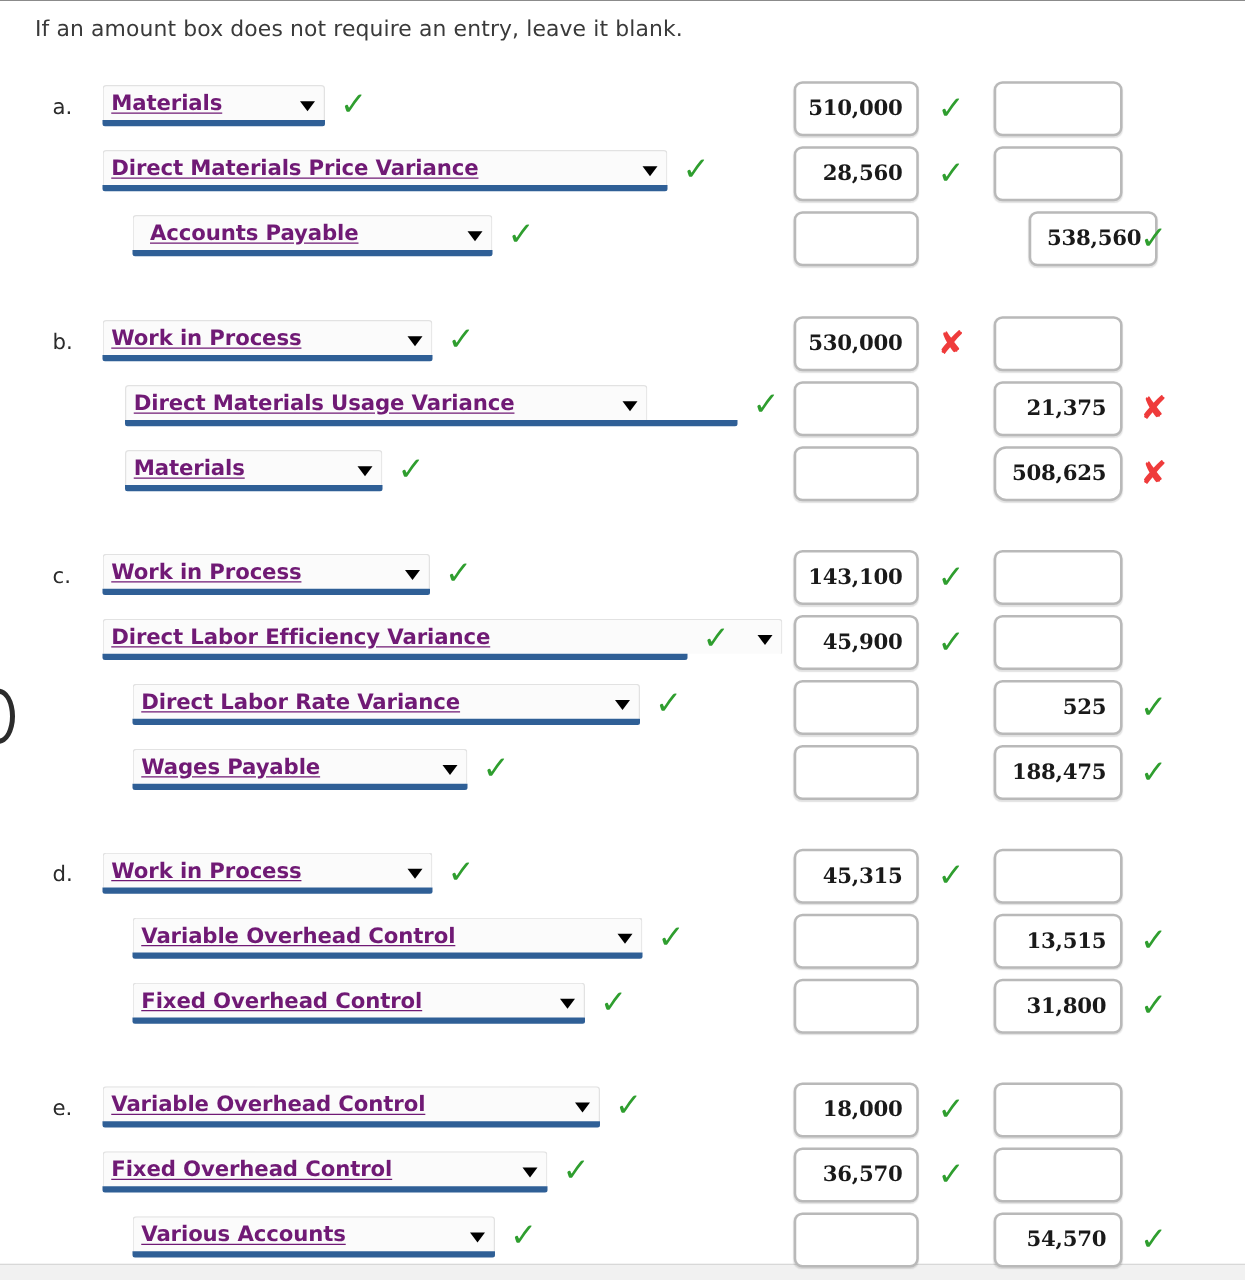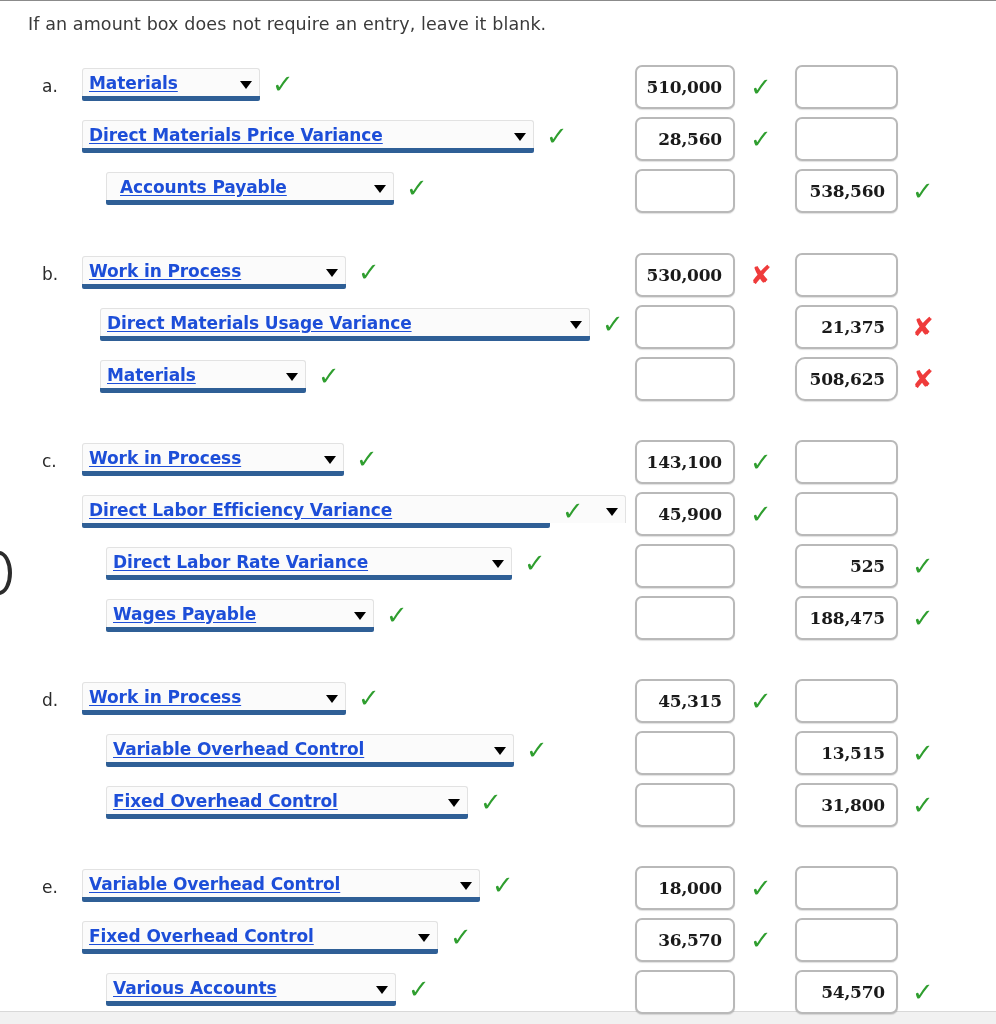--- a/index.html
+++ b/index.html
@@ -75,21 +75,21 @@
     background: #fbfbfb;
     border: 1px solid #e2e2e2;
     border-bottom: none;
     border-radius: 3px 3px 0 0;
     box-shadow: 0 0 0 0 rgba(0,0,0,0);
   }
   .dd-label {
     font-family: "DejaVu Sans", "Liberation Sans", sans-serif;
     font-weight: bold;
     font-size: 17px;
-    color: #1d4ed8;
+    color: #701a75;
     text-decoration: underline;
     text-underline-offset: 2px;
     white-space: nowrap;
     letter-spacing: -0.1px;
   }
   .dd-arrow {
     position: absolute;
     right: 7px; top: 50%;
     margin-top: -2px;
     width: 0; height: 0;
@@ -184,42 +184,42 @@
       </div>
       <div class="row" style="top: 168px;">
         <div class="ddwrap" style="left: 106px;"><div class="dd" style="width: 288px; padding-left: 13px;">
             <span class="dd-label">Accounts Payable</span>
             <span class="dd-arrow"></span>
           </div><div class="dd-underbar" style="width: 288px; top: 28px; position: absolute; left: 0px;"></div></div>
         <div class="mark inline ok" style="left: 406px;">✓</div>
         <div class="abox col1" style="top: 1px;">
           <span class="abox-val"></span>
         </div>
-        <div class="abox col2" style="top: 1px;">
+        <div class="abox col2" style="top: 1px; margin-left: 28px;">
           <span class="abox-val">538,560</span>
         </div>
         <div class="mark boxmark ok" style="left: 912px; top: 10px;">✓</div>
       </div>
       <div class="row" style="top: 252px;">
         <div class="row-letter">b.</div>
         <div class="ddwrap" style="left: 82px;"><div class="dd" style="width: 264px;">
             <span class="dd-label">Work in Process</span>
             <span class="dd-arrow"></span>
           </div><div class="dd-underbar" style="width: 264px; top: 28px; position: absolute; left: 0px;"></div></div>
         <div class="mark inline ok" style="left: 358px;">✓</div>
         <div class="abox col1" style="top: 1px;">
           <span class="abox-val">530,000</span>
         </div>
         <div class="mark boxmark bad" style="left: 750px; top: 10px;">✘</div>
         <div class="abox col2" style="top: 1px;">
           <span class="abox-val"></span>
         </div>
       </div>
       <div class="row" style="top: 304px;">
-        <div class="ddwrap" style="left: 100px;"><div class="dd" style="width: 490px; text-align: right;">
+        <div class="ddwrap" style="left: 100px;"><div class="dd" style="width: 418px; text-align: right;">
             <span class="dd-label">Direct Materials Usage Variance</span>
             <span class="dd-arrow"></span>
           </div><div class="dd-underbar" style="width: 490px; top: 28px; position: absolute; left: 0px;"></div></div>
         <div class="mark inline ok" style="left: 602px;">✓</div>
         <div class="abox col1" style="top: 1px;">
           <span class="abox-val"></span>
         </div>
         <div class="abox col2" style="top: 1px;">
           <span class="abox-val">21,375</span>
         </div>

